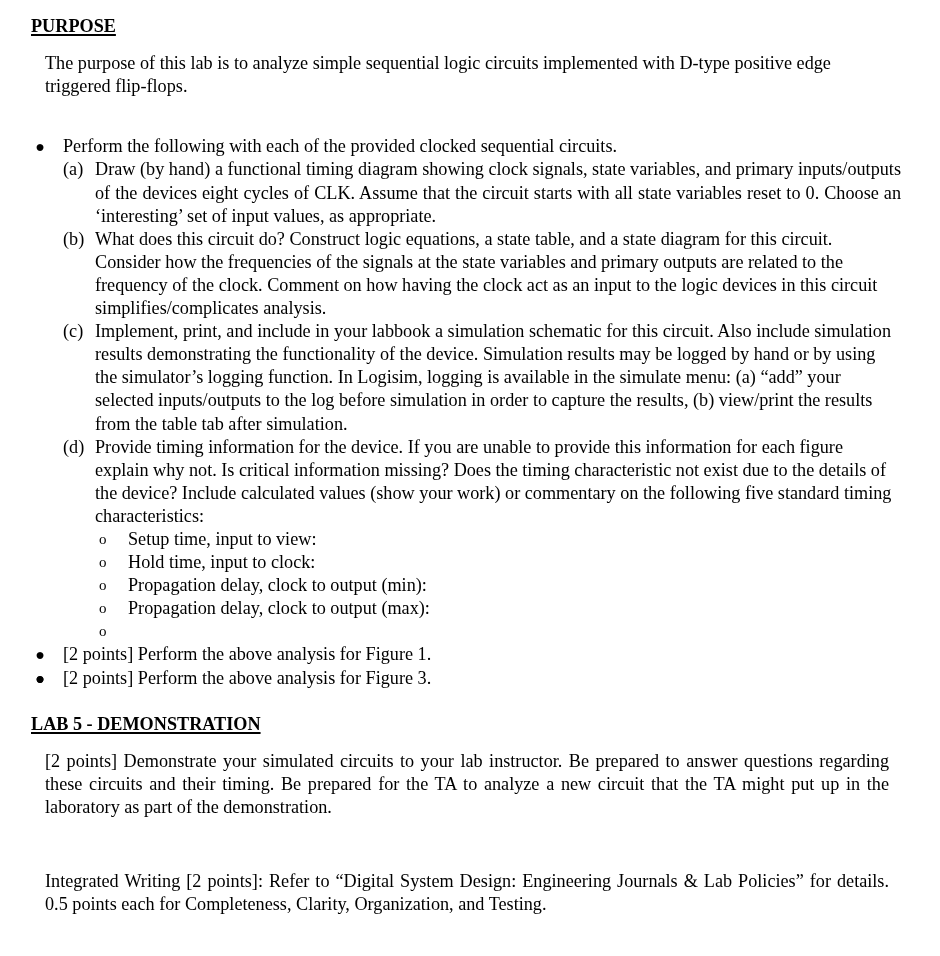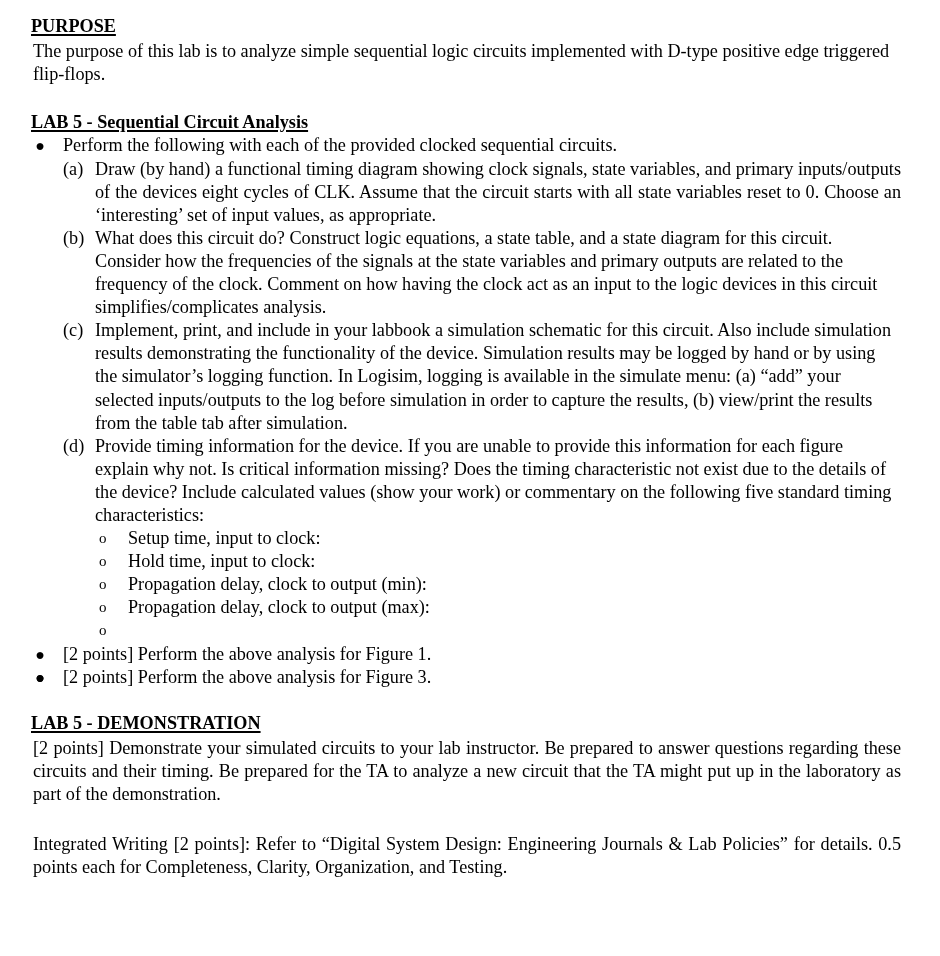--- a/index.html
+++ b/index.html
@@ -24,21 +24,21 @@
     width: 872px;
   }
   .heading {
     font-weight: bold;
     text-decoration: underline;
     text-underline-offset: 2px;
     text-decoration-thickness: 1.5px;
     display: block;
   }
   .para {
-    margin: 2px;
+    margin: 14px;
     text-align: left;
   }
   .justify { text-align: justify; }
   .gap { height: 23.1px; }
   .bullet-row {
     position: relative;
     padding-left: 32px;
   }
   .bullet-dot {
     position: absolute;
@@ -79,21 +79,20 @@
 <div class="page">
 
   <section>
     <span class="heading">PURPOSE</span>
     <p class="para">The purpose of this lab is to analyze simple sequential logic circuits implemented with D-type positive edge triggered flip-flops.</p>
   </section>
 
   <div class="gap"></div>
 
   <section>
-    <span class="heading">LAB 5 - Sequential Circuit Analysis</span>
 
     <div class="bullet-row">
       <span class="bullet-dot">●</span>
       <span>Perform the following with each of the provided clocked sequential circuits.</span>
     </div>
 
     <div class="sub-item">
       <span class="marker">(a)</span>
       <div class="text justify">Draw (by hand) a functional timing diagram showing clock signals, state variables, and primary inputs/outputs of the devices eight cycles of CLK. Assume that the circuit starts with all state variables reset to 0. Choose an ‘interesting’ set of input values, as appropriate.</div>
     </div>
@@ -109,21 +108,21 @@
     </div>
 
     <div class="sub-item">
       <span class="marker">(d)</span>
       <div class="text">Provide timing information for the device. If you are unable to provide this information for each figure explain why not.  Is critical information missing?  Does the timing characteristic not exist due to the details of the device?  Include calculated values (show your work) or commentary on the following five standard timing characteristics:</div>
     </div>
 
     <div>
       <div class="circle-row">
         <span class="circle">o</span>
-        <span>Setup time, input to clock:</span>
+        <span>Setup time, input to view:</span>
       </div>
       <div class="circle-row">
         <span class="circle">o</span>
         <span>Hold time, input to clock:</span>
       </div>
       <div class="circle-row">
         <span class="circle">o</span>
         <span>Propagation delay, clock to output (min):</span>
       </div>
       <div class="circle-row">

